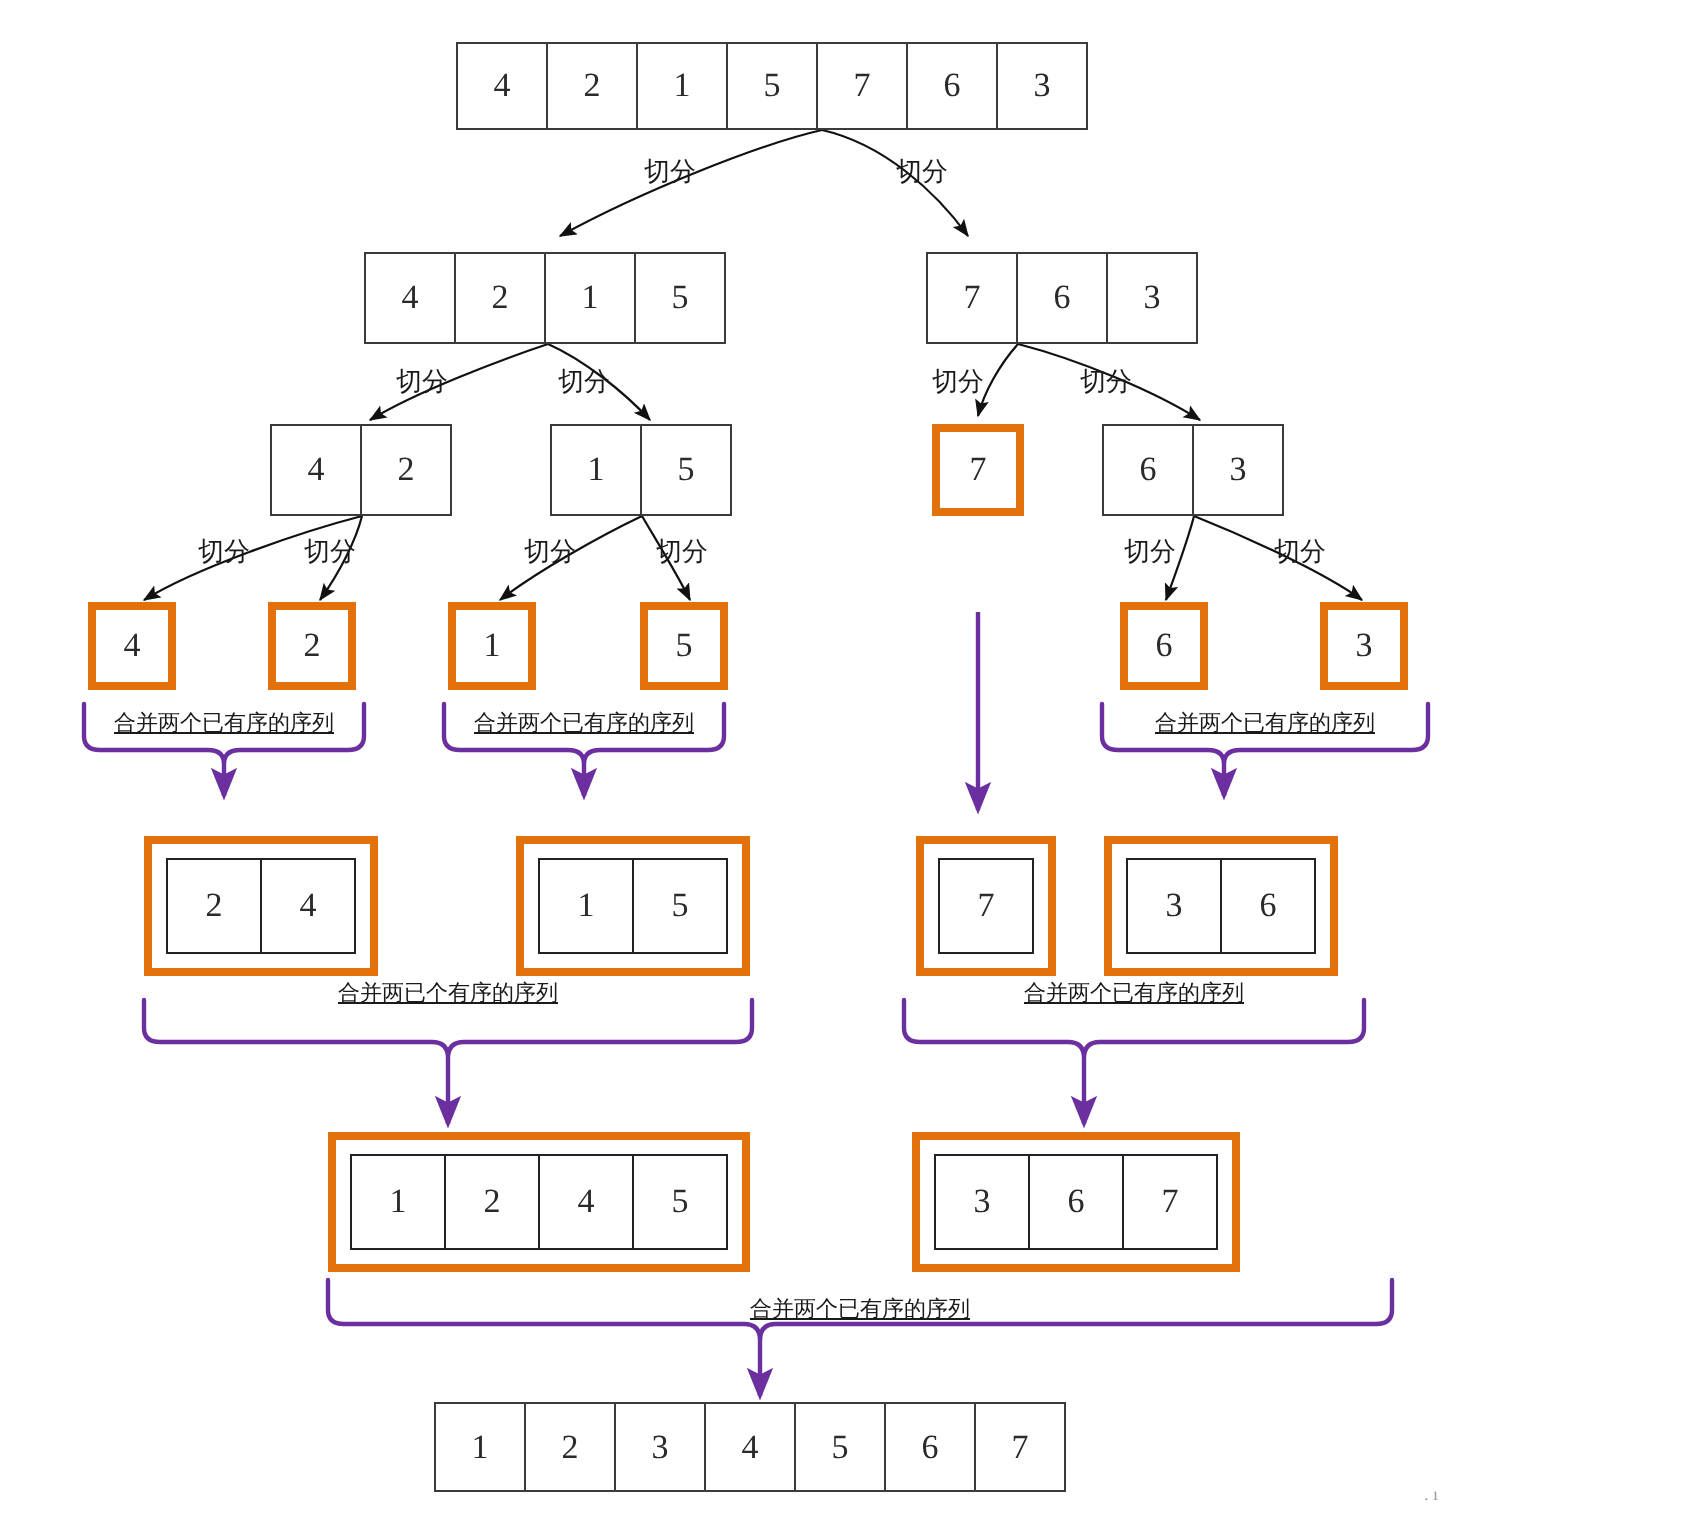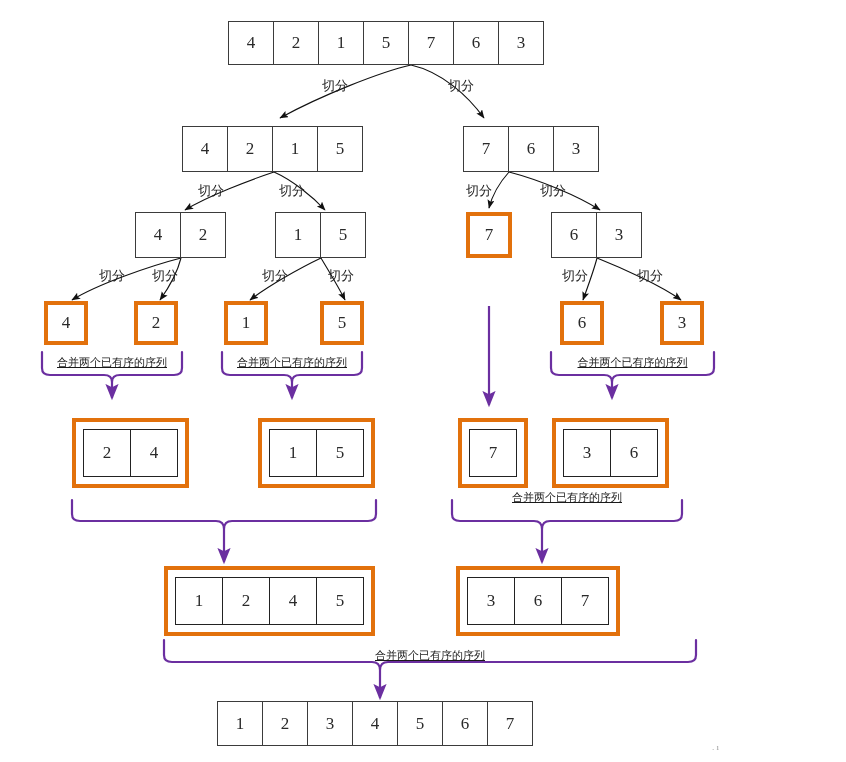--- a/index.html
+++ b/index.html
@@ -228,20 +228,21 @@
 
   <div class="merged" style="left:458px; top:418px;">
     <div class="cell" style="width:48px;height:48px;">7</div>
   </div>
 
   <div class="merged" style="left:552px; top:418px;">
     <div class="cell" style="width:48px;height:48px;">3</div>
     <div class="cell" style="width:48px;height:48px;">6</div>
   </div>
 
+  <div class="merge-lbl" style="left:72px; top:492px; width:304px;">合并两已个有序的序列</div>
   <div class="merge-lbl" style="left:452px; top:492px; width:230px;">合并两个已有序的序列</div>
 
   <div class="merged" style="left:164px; top:566px;">
     <div class="cell" style="width:48px;height:48px;">1</div>
     <div class="cell" style="width:48px;height:48px;">2</div>
     <div class="cell" style="width:48px;height:48px;">4</div>
     <div class="cell" style="width:48px;height:48px;">5</div>
   </div>
 
   <div class="merged" style="left:456px; top:566px;">

